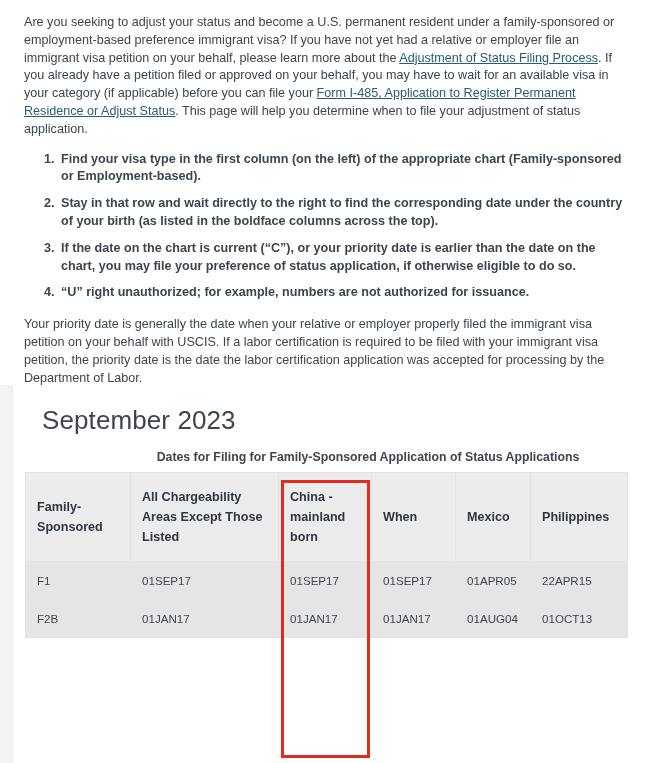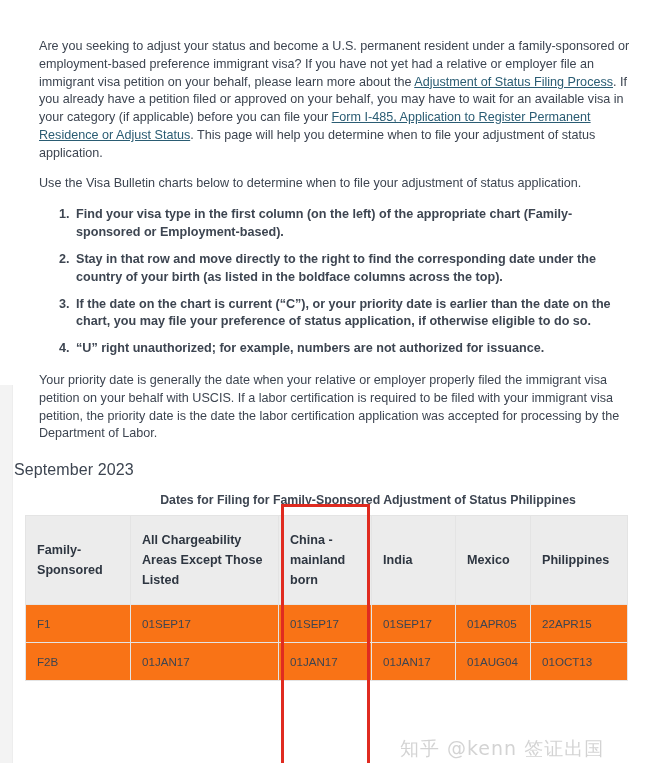--- a/index.html
+++ b/index.html
@@ -24,22 +24,21 @@
     background: #f3f3f3;
     border-right: 1px solid #ededed;
   }
 
   #page {
     position: relative;
     padding: 0;
   }
 
   .intro-block {
-    padding: 14px 22px 0 39px;
-    margin-top: 24px;
+    padding: 14px 22px 0 24px;
   }
 
   p.body-text {
     font-size: 12.6px;
     line-height: 17.8px;
     margin: 0 0 12px 0;
     color: #3d4551;
   }
 
   a.inline-link {
@@ -70,25 +69,25 @@
   ol.chart-steps li {
     margin-bottom: 9px;
     padding-left: 3px;
     font-weight: bold;
   }
   ol.chart-steps li:last-child { margin-bottom: 0; }
 
   .divider-space { height: 6px; }
 
   h3.month-heading {
-    font-size: 16px;
+    font-size: 26px;
     font-weight: 400;
     color: #3d4551;
     margin: 0 0 14px 0;
-    padding-left: 14px;
+    padding-left: 42px;
     letter-spacing: 0.1px;
   }
 
   .table-area {
     position: relative;
     padding-left: 25px;
     padding-right: 25px;
   }
 
   .table-caption {
@@ -116,21 +115,21 @@
     background: #ececec;
     font-weight: bold;
     font-size: 12.6px;
     color: #2e3641;
     padding: 14px 11px;
     line-height: 20px;
     height: 86px;
     vertical-align: middle;
   }
   table.visa-table tbody td {
-    background: #f97316;
+    background: #e5e5e5;
     padding: 11px 11px;
     height: 38px;
     color: #3d4551;
     font-size: 11.6px;
   }
 
   col.c0 { width: 105px; }
   col.c1 { width: 148px; }
   col.c2 { width: 93px; }
   col.c3 { width: 84px; }
@@ -169,55 +168,54 @@
 <body>
 
 <div id="left-band"></div>
 
 <div id="page">
 
   <div class="intro-block">
     <p class="body-text"><span>Are you seeking to adjust your status and become a U.S. permanent resident under a family-sponsored or employment-based preference immigrant visa? If you have not yet had a relative or employer file an immigrant visa petition on your behalf, please learn more about the </span><a class="inline-link" href="#">Adjustment of Status Filing Process</a><span>. If you already have a petition filed or approved on your behalf, you may have to wait for an available visa in your category (if applicable) before you can file your </span><a class="inline-link" href="#">Form I-485, Application to Register Permanent Residence or Adjust Status</a><span>. This page will help you determine when to file your adjustment of status application.</span></p>
 
 
-    <p class="lead">Use the Visa Bulletin charts below to determine when to file your adjustment of status application.</p>
 
 
     <ol class="chart-steps">
       <li>Find your visa type in the first column (on the left) of the appropriate chart (Family-sponsored or Employment-based).</li>
-      <li>Stay in that row and move directly to the right to find the corresponding date under the country of your birth (as listed in the boldface columns across the top).</li>
+      <li>Stay in that row and wait directly to the right to find the corresponding date under the country of your birth (as listed in the boldface columns across the top).</li>
       <li>If the date on the chart is current (“C”), or your priority date is earlier than the date on the chart, you may file your preference of status application, if otherwise eligible to do so.</li>
       <li>“U” right unauthorized; for example, numbers are not authorized for issuance.</li>
     </ol>
 
     <p class="body-text">Your priority date is generally the date when your relative or employer properly filed the immigrant visa petition on your behalf with USCIS. If a labor certification is required to be filed with your immigrant visa petition, the priority date is the date the labor certification application was accepted for processing by the Department of Labor.</p>
   </div>
 
   <div class="divider-space"></div>
 
   <h3 class="month-heading">September 2023</h3>
 
   <div class="table-area">
-    <div class="table-caption">Dates for Filing for Family-Sponsored Adjustment of Status Philippines</div>
+    <div class="table-caption">Dates for Filing for Family-Sponsored Application of Status Applications</div>
 
     <table class="visa-table">
       <colgroup>
         <col class="c0">
           <col class="c1">
           <col class="c2">
           <col class="c3">
           <col class="c4">
           <col class="c5">
       </colgroup>
       <thead>
         <tr>
           <th>Family-Sponsored</th>
           <th>All Chargeability Areas Except Those Listed</th>
           <th>China - mainland born</th>
-          <th>India</th>
+          <th>When</th>
           <th>Mexico</th>
           <th>Philippines</th>
         </tr>
       </thead>
       <tbody>
         <tr>
           <td>F1</td>
           <td>01SEP17</td>
           <td>01SEP17</td>
           <td>01SEP17</td>
@@ -231,15 +229,14 @@
           <td>01JAN17</td>
           <td>01AUG04</td>
           <td>01OCT13</td>
         </tr>
 
       </tbody>
     </table>
   </div>
 
   <div id="highlight-box"></div>
-  <div id="watermark">知乎 @kenn 签证出国</div>
 
 </div>
 
 </body></html>

